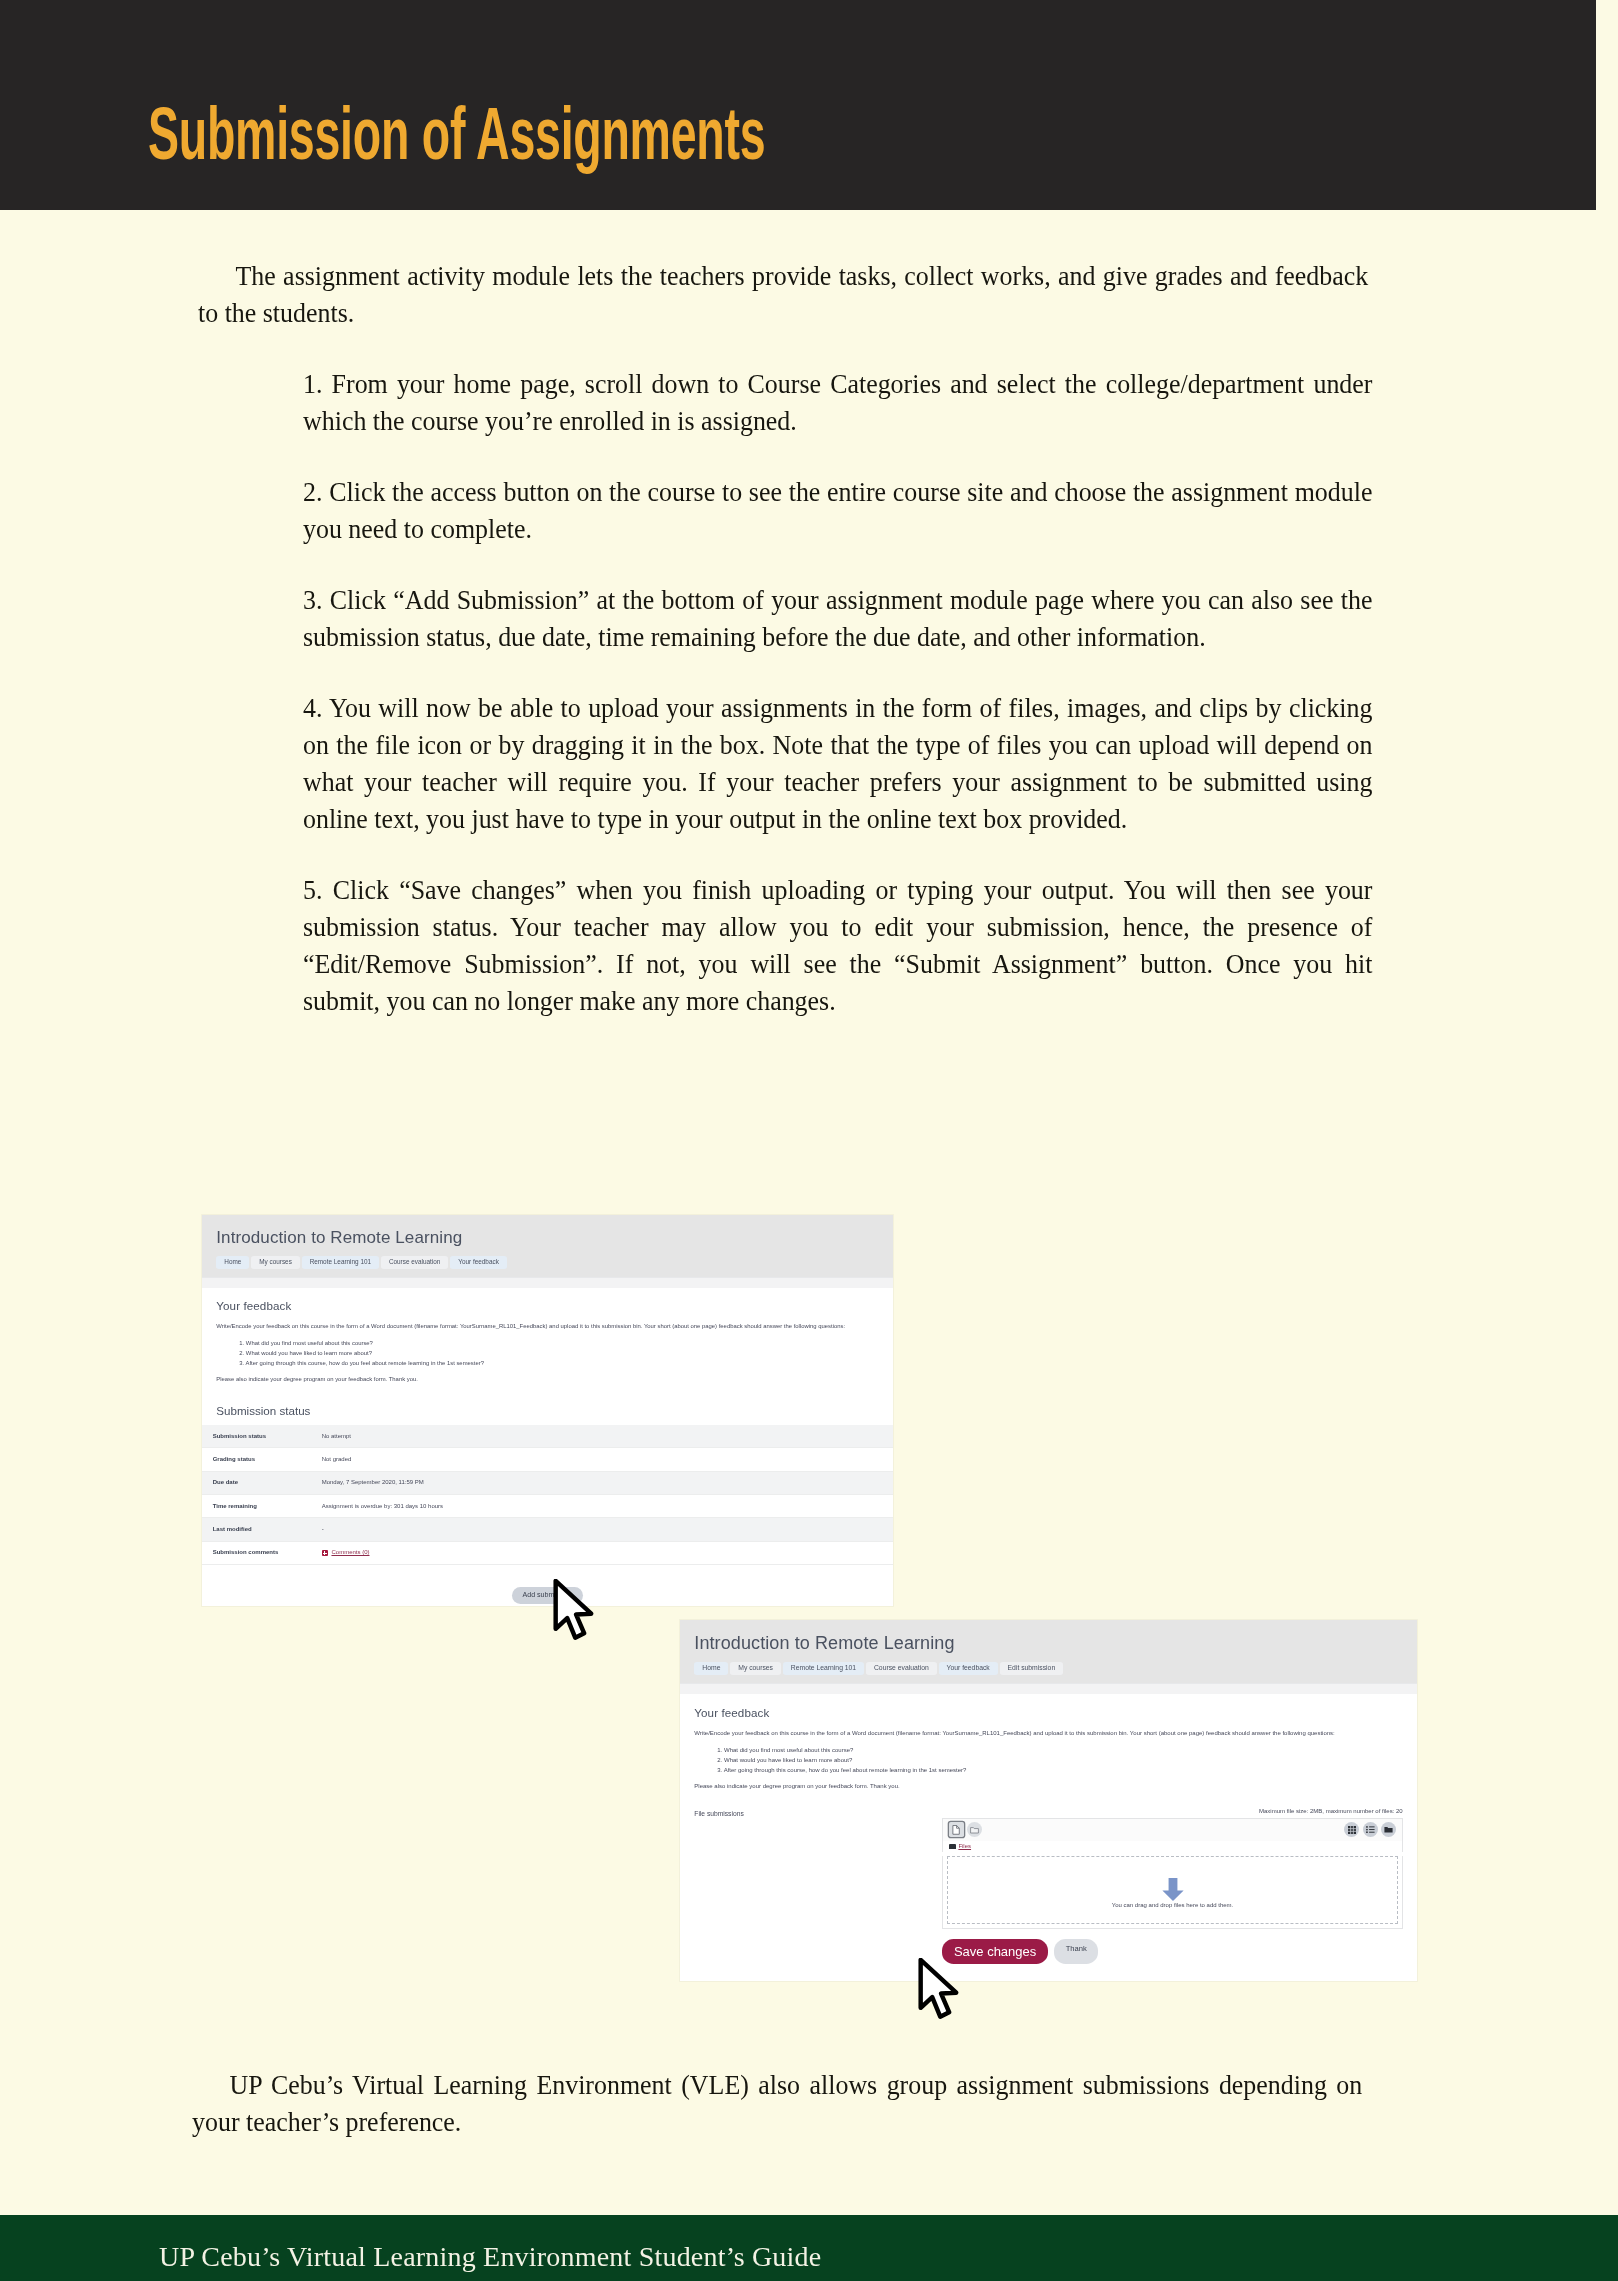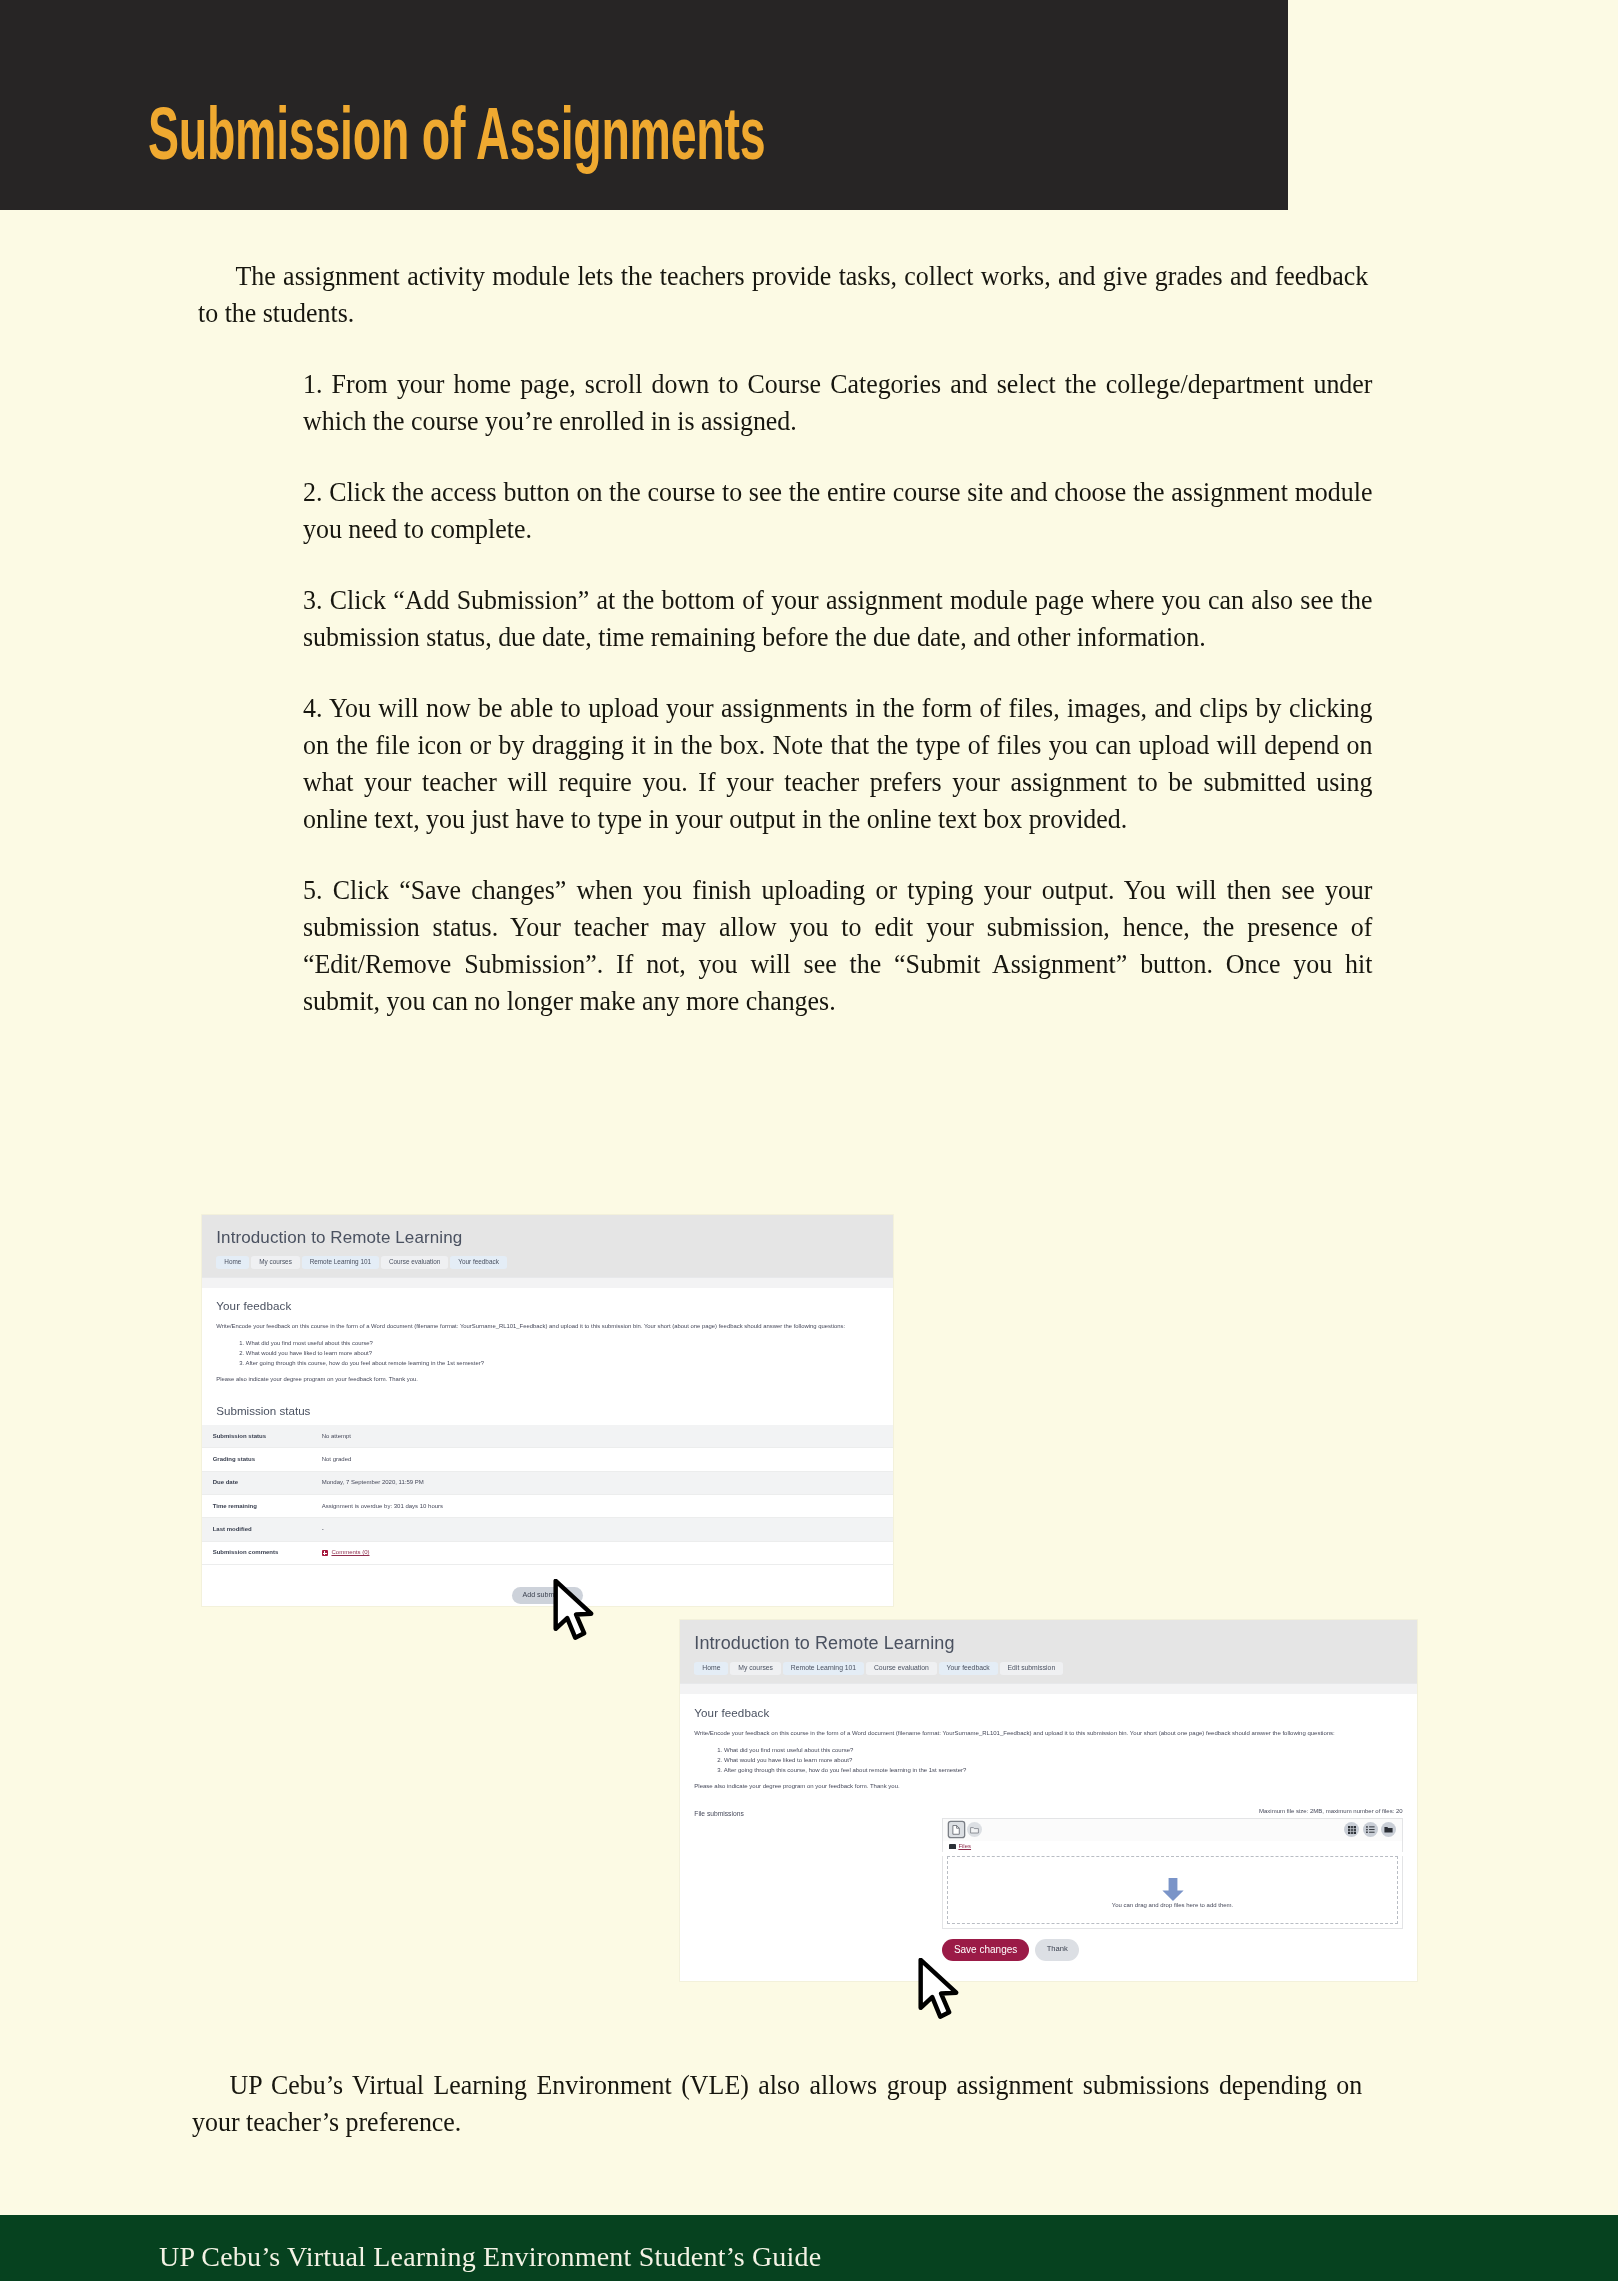--- a/index.html
+++ b/index.html
@@ -7,21 +7,21 @@
   body {
     background: #FCFAE4;
     font-family: "Liberation Serif", serif;
     position: relative;
     overflow: hidden;
   }
 
   
   .page-header {
     position: absolute; left: 0; top: 0;
-    width: 1288px; height: 210px;
+    width: 1596px; height: 210px;
     background: #272525;
     text-align: right;
   }
   .page-header-title {
     position: absolute;
     left: 148px; top: 96px;
     font-family: "Liberation Sans Narrow", "Liberation Sans", sans-serif;
     font-weight: 700;
     font-size: 75px;
     line-height: 75px;
@@ -258,21 +258,21 @@
     font-size: 6px;
     color: #46495a;
   }
   .m-dz-outer {
     border: 0.9px solid #e3e4e6;
     border-top: none;
     padding-bottom: 4.5px;
   }
   .m-savebar { padding: 9.8px 0 0 0; display: flex; gap: 6.2px; }
   .m-btn-save {
-    font-size: 10px; padding: 6.2px 11.6px; border-radius: 11.6px;
+    font-size: 13px; padding: 6.2px 11.6px; border-radius: 11.6px;
     background: #9B1B47; color: #fff; line-height: 1;
   }
   .m-btn-cancel {
     font-size: 7.6px; padding: 6.2px 11.6px; border-radius: 11.6px;
     background: #dcdfe4; color: #3c4250; line-height: 1;
   }
 
   
   .cursor { position: absolute; pointer-events: none; }
   .cursor-1 { left: 552px; top: 1579px; }

